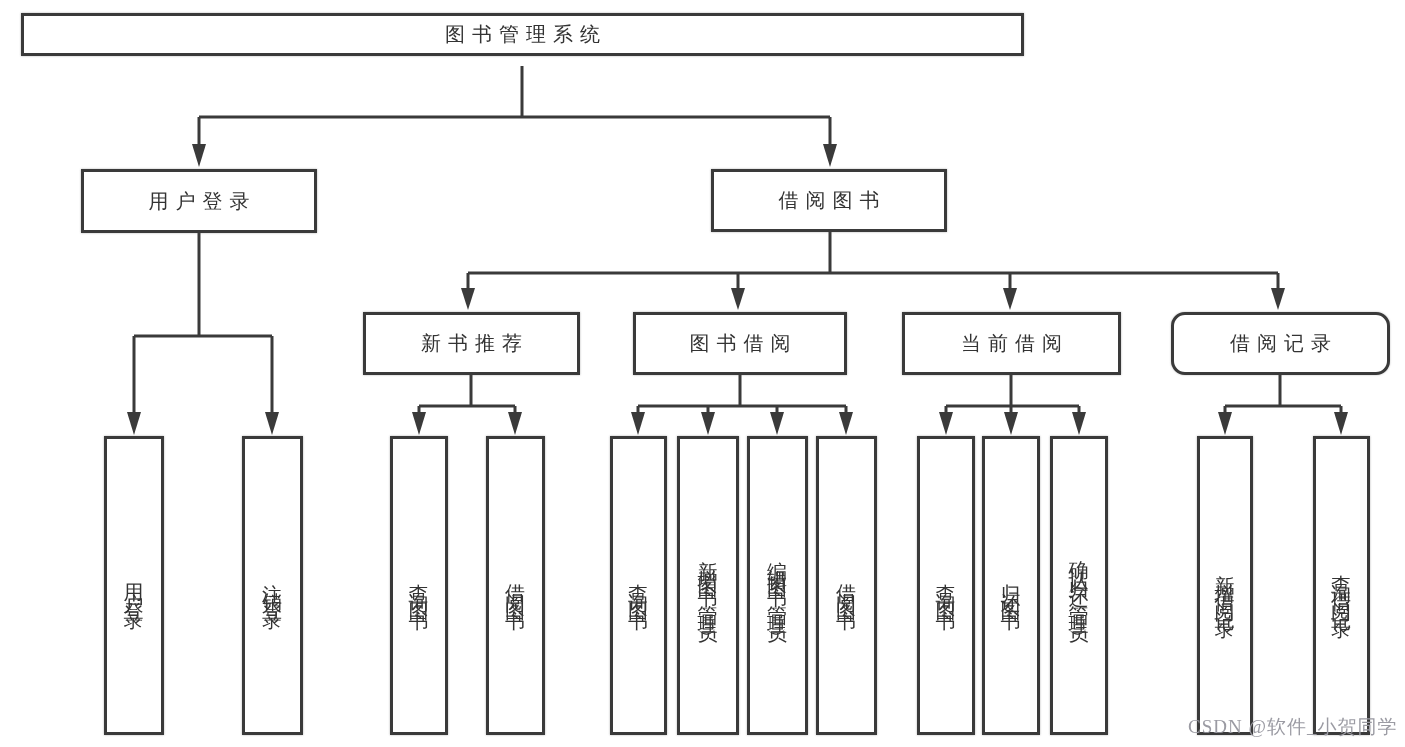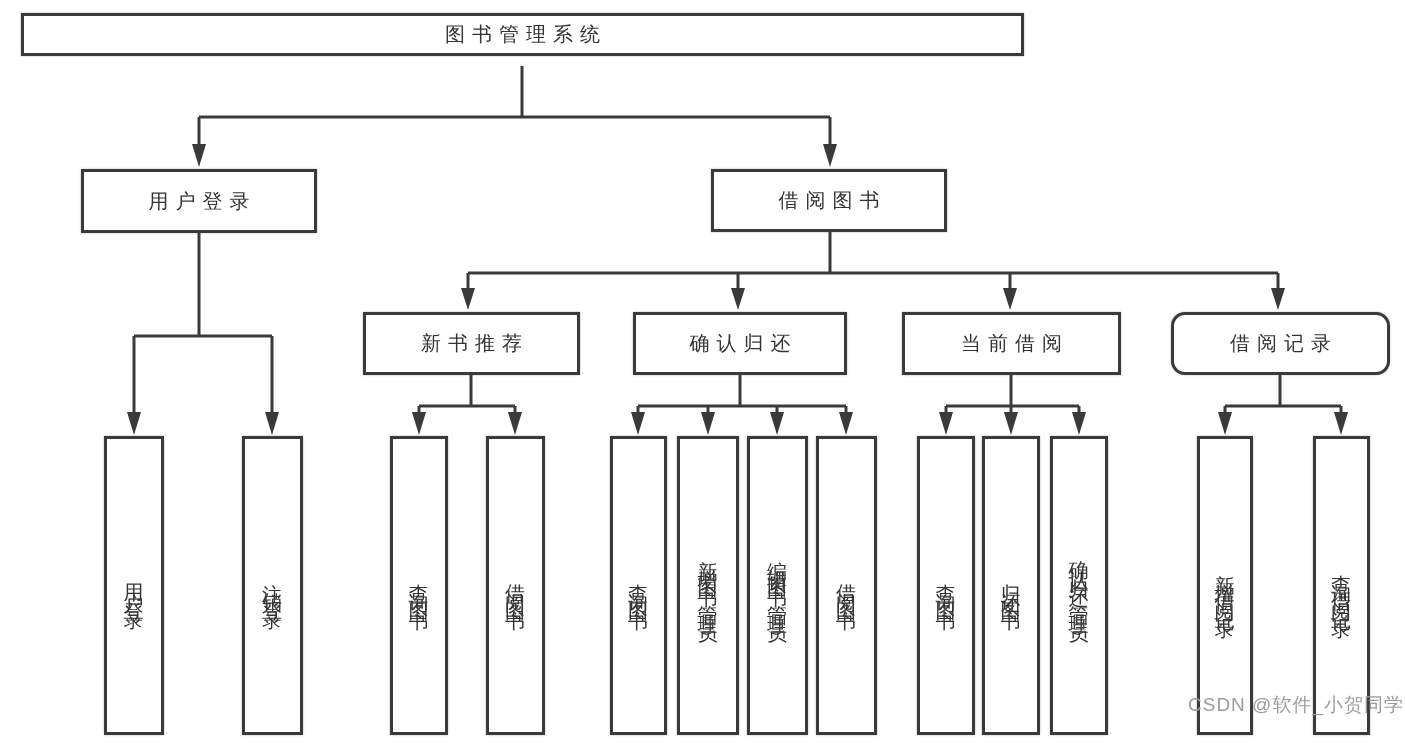--- a/index.html
+++ b/index.html
@@ -66,26 +66,27 @@
   #l-edit-admin{left:747px;top:436px;width:61px;height:299px;}
   #l-borrow-2{left:816px;top:436px;width:61px;height:299px;}
   #l-query-3{left:917px;top:436px;width:58px;height:299px;}
   #l-return{left:982px;top:436px;width:58px;height:299px;}
   #l-confirm-admin{left:1050px;top:436px;width:58px;height:299px;}
   #l-add-record{left:1197px;top:436px;width:56px;height:299px;}
   #l-query-record{left:1313px;top:436px;width:57px;height:299px;}
   
   #watermark{
     position:absolute;
-    left:1188px;top:692px;
+    left:1188px;top:714px;
     font-size:19px;
     color:var(--wm);
     letter-spacing:1px;
     z-index:5;
     white-space:nowrap;
+    font-family:Liberation Serif, serif;
   }
 </style>
 </head>
 <body>
 
 <div id="canvas">
 
   <svg id="wires" viewBox="0 0 1405 747" xmlns="http://www.w3.org/2000/svg">
 
     <g>
@@ -144,21 +145,21 @@
     <span>用户登录</span>
   </div>
   <div class="hbox" id="n-book-mgmt">
     <span>借阅图书</span>
   </div>
 
   <div class="hbox" id="n-recommend">
     <span>新书推荐</span>
   </div>
   <div class="hbox" id="n-borrow">
-    <span>确认归还</span>
+    <span>图书借阅</span>
   </div>
   <div class="hbox" id="n-current">
     <span>当前借阅</span>
   </div>
   <div class="hbox" id="n-records">
     <span>借阅记录</span>
   </div>
 
   <div class="vbox" id="l-user-login">
     <span>用户登录</span>

